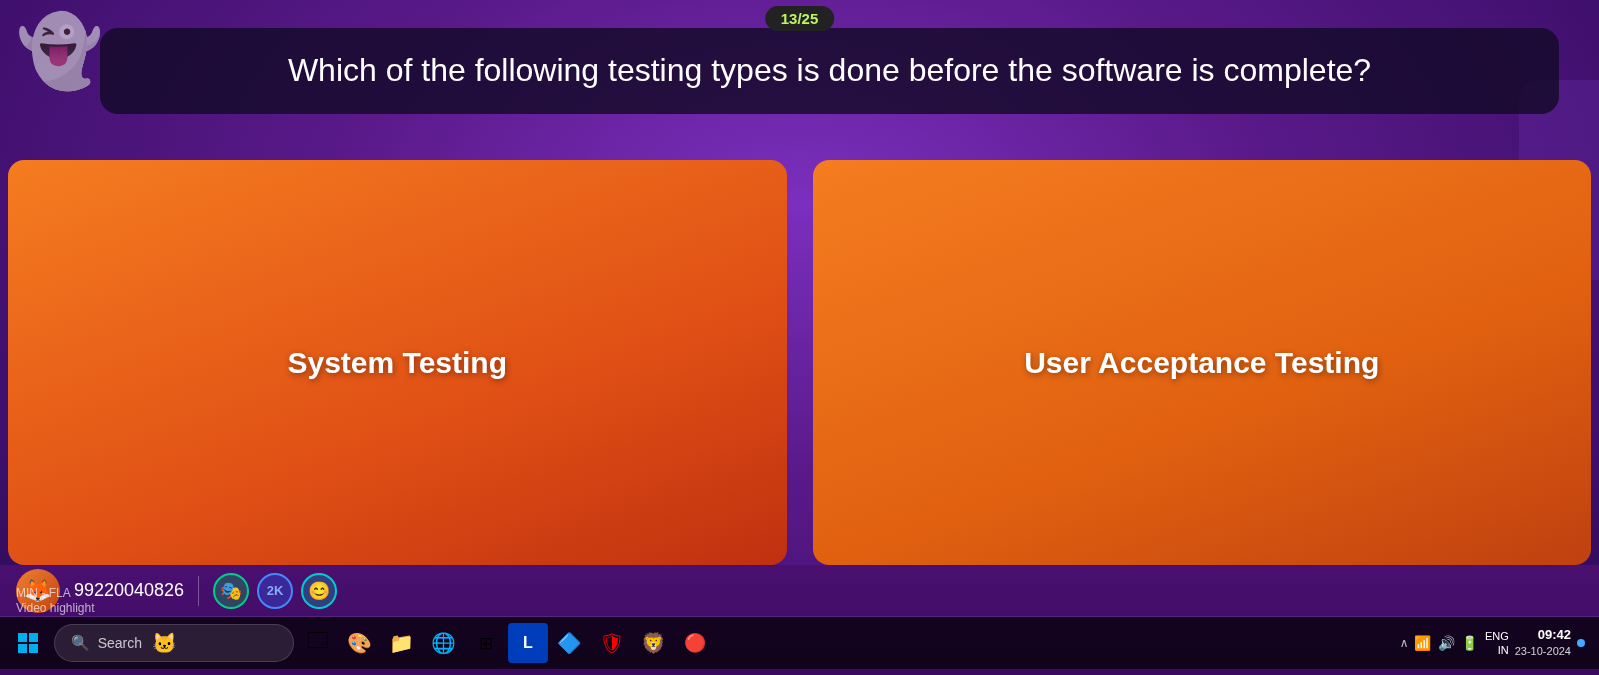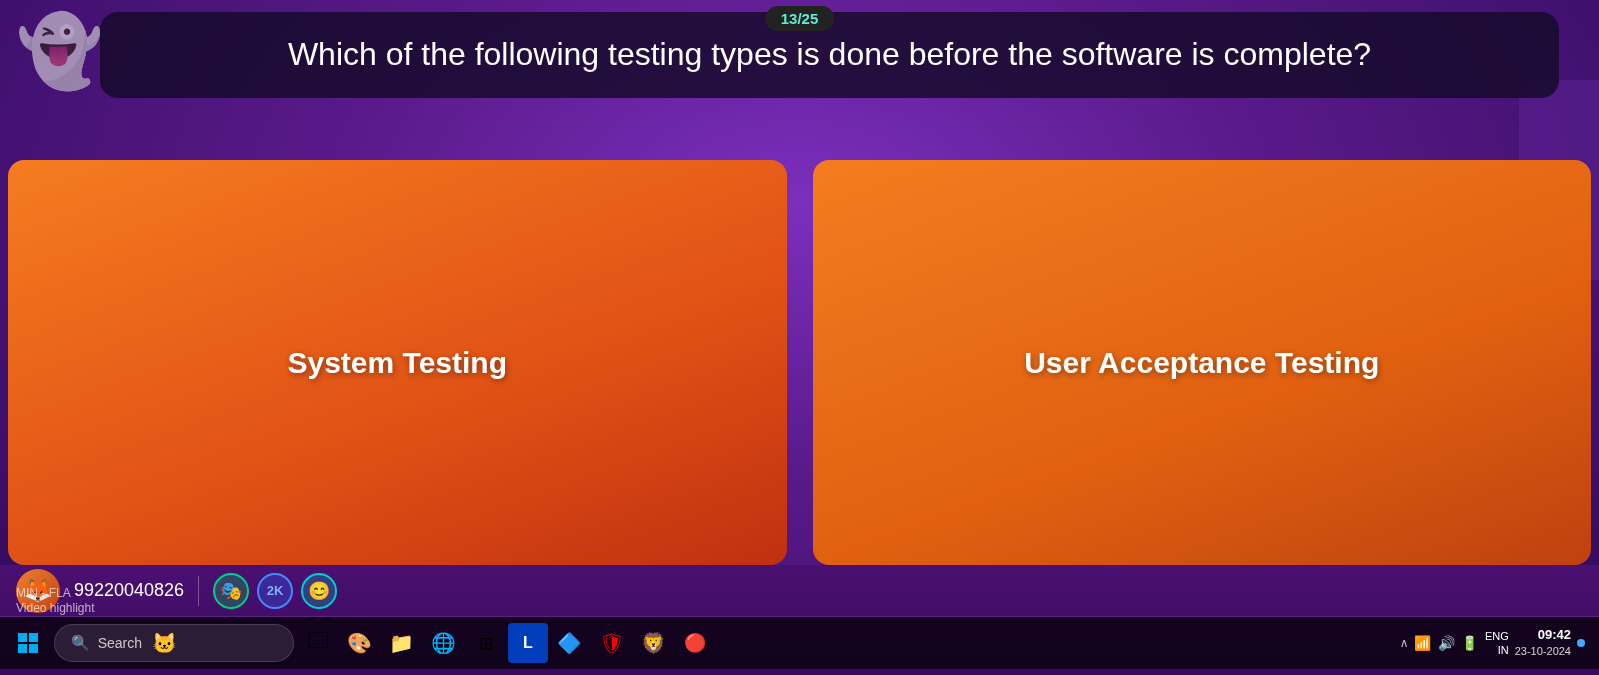--- a/index.html
+++ b/index.html
@@ -39,32 +39,32 @@
       filter: grayscale(0.3);
     }
 
     
     .progress-badge {
       position: absolute;
       top: 6px;
       left: 50%;
       transform: translateX(-50%);
       background: #222;
-      color: #5eead4;
+      color: #bef264;
       font-size: 15px;
       font-weight: 700;
       border-radius: 20px;
       padding: 4px 16px;
       z-index: 10;
     }
 
     
     .question-container {
       position: absolute;
-      top: 12px;
+      top: 28px;
       left: 100px;
       right: 40px;
       z-index: 5;
     }
     .question-bubble {
       background: rgba(20, 10, 40, 0.82);
       border-radius: 18px;
       padding: 22px 40px;
       text-align: center;
     }

